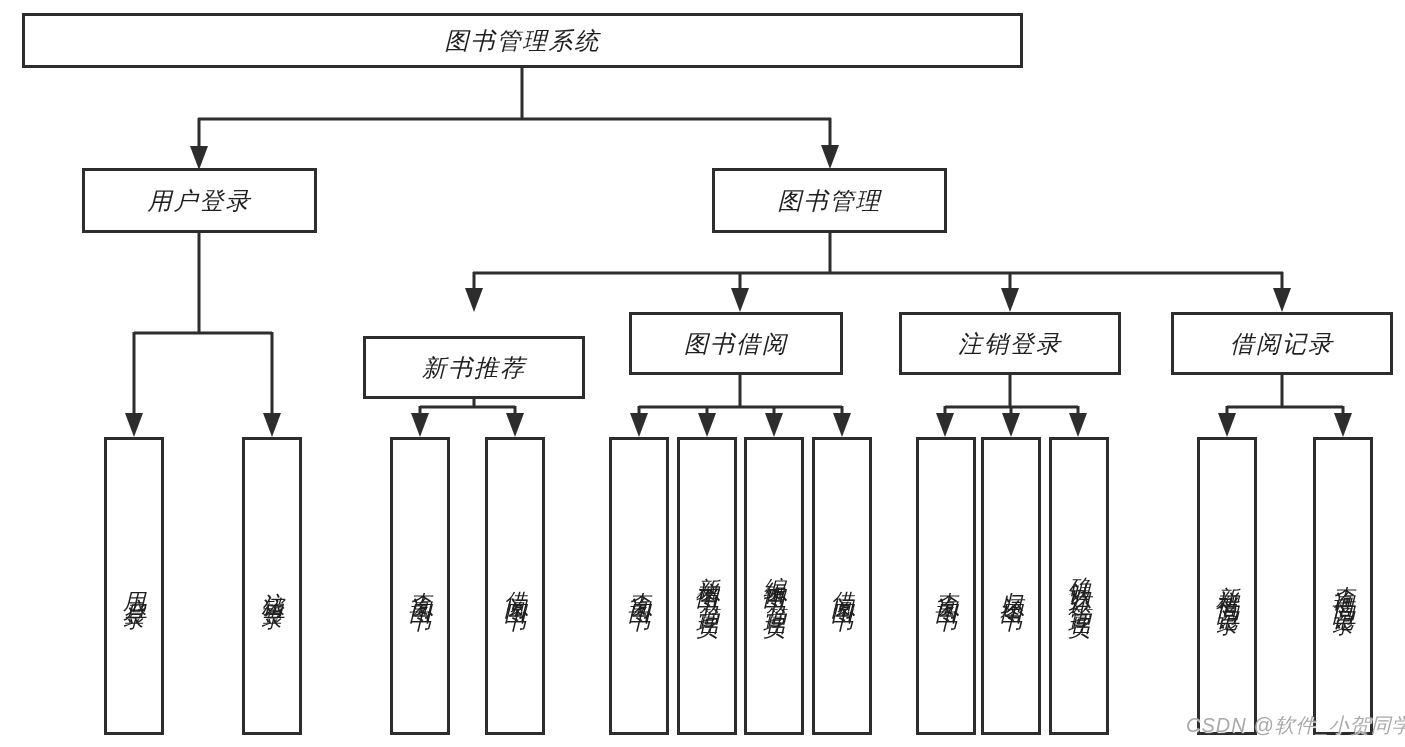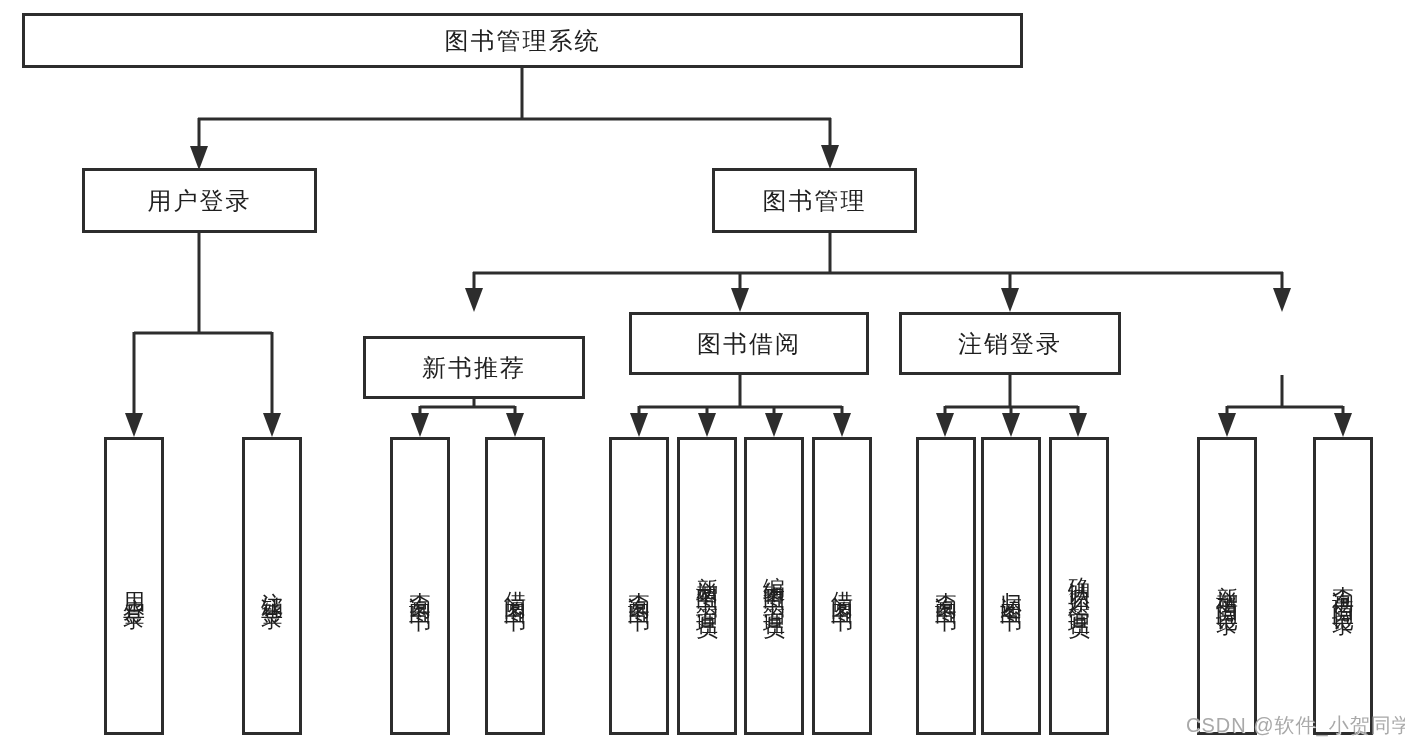--- a/index.html
+++ b/index.html
@@ -3,20 +3,21 @@
 <meta charset="utf-8">
 <style>
   html, body { margin: 0; padding: 0; background: #ffffff; }
   .canvas {
     position: relative;
     width: 1405px;
     height: 747px;
     background: #ffffff;
     font-family: "Liberation Sans", sans-serif;
     overflow: hidden;
+    font-style: italic;
   }
   .connectors {
     position: absolute;
     left: 0; top: 0;
     width: 1405px; height: 747px;
   }
   .hbox {
     position: absolute;
     box-sizing: border-box;
     border: 3px solid #2d2d2d;
@@ -24,23 +25,23 @@
     display: flex;
     align-items: center;
     justify-content: center;
     font-size: 24px;
     letter-spacing: 2px;
     color: #1f1f1f;
     z-index: 2;
   }
   .root  { left: 22px;   top: 13px;  width: 1001px; height: 55px; }
   .l2-a  { left: 82px;   top: 168px; width: 235px;  height: 65px; }
-  .l2-b  { left: 712px;  top: 168px; width: 205px;  height: 65px; }
+  .l2-b  { left: 712px;  top: 168px; width: 235px;  height: 65px; }
   .l3-1  { left: 363px;  top: 312px; width: 222px;  height: 63px; margin-top: 24px; }
-  .l3-2  { left: 629px;  top: 312px; width: 240px;  height: 63px; }
+  .l3-2  { left: 629px;  top: 312px; width: 214px;  height: 63px; }
   .l3-3  { left: 899px;  top: 312px; width: 222px;  height: 63px; }
   .l3-4  { left: 1171px; top: 312px; width: 222px;  height: 63px; }
   .leaf {
     position: absolute;
     top: 437px;
     height: 298px;
     width: 60px;
     box-sizing: border-box;
     border: 3px solid #2d2d2d;
     background: #ffffff;
@@ -158,20 +159,23 @@
 
   <div class="hbox l3-1">
     <span>新书推荐</span>
   </div>
   <div class="hbox l3-2">
     <span>图书借阅</span>
   </div>
   <div class="hbox l3-3">
     <span>注销登录</span>
   </div>
+  <div class="hbox l3-4">
+    <span>借阅记录</span>
+  </div>
 
   <div class="leaf leaf-u1">
     <span class="vtext">用户登录</span>
   </div>
   <div class="leaf leaf-u2">
     <span class="vtext">注销登录</span>
   </div>
 
   <div class="leaf leaf-n1">
     <span class="vtext">查询图书</span>

